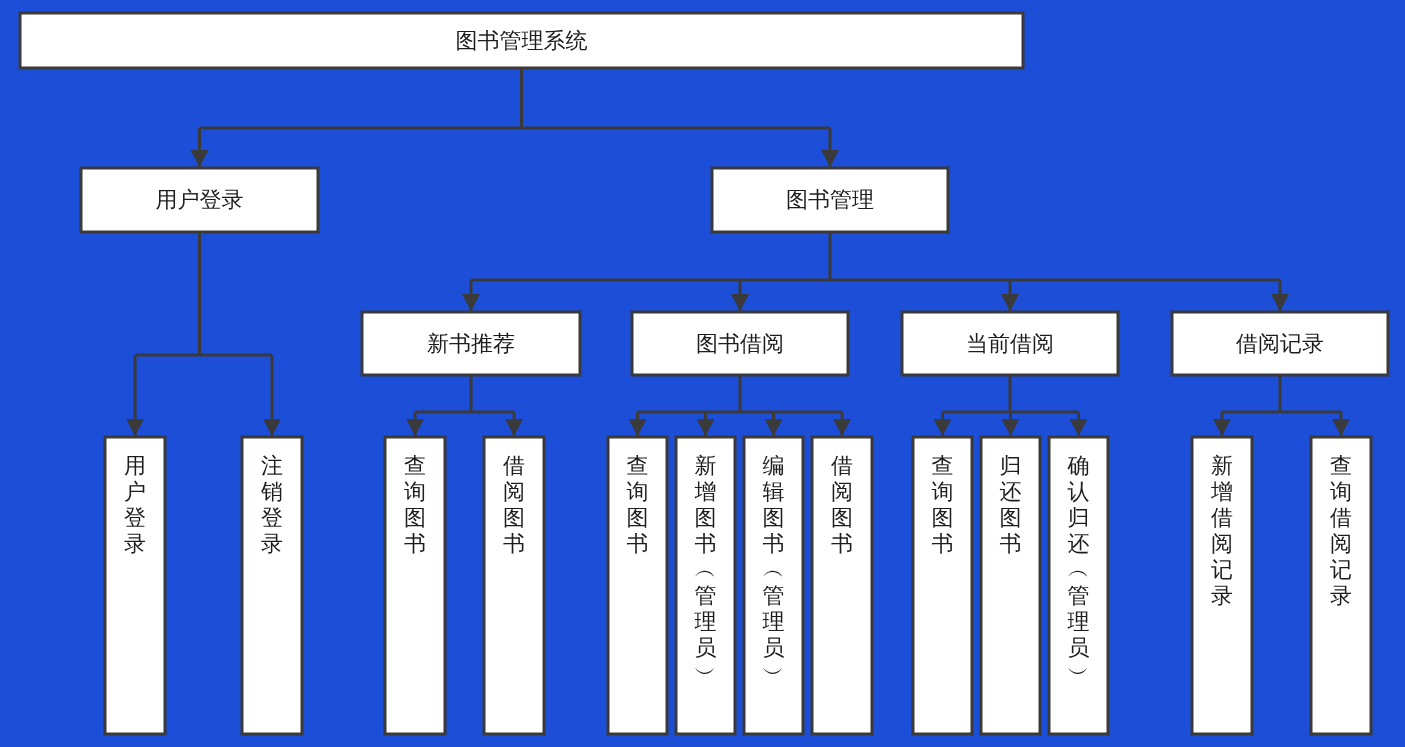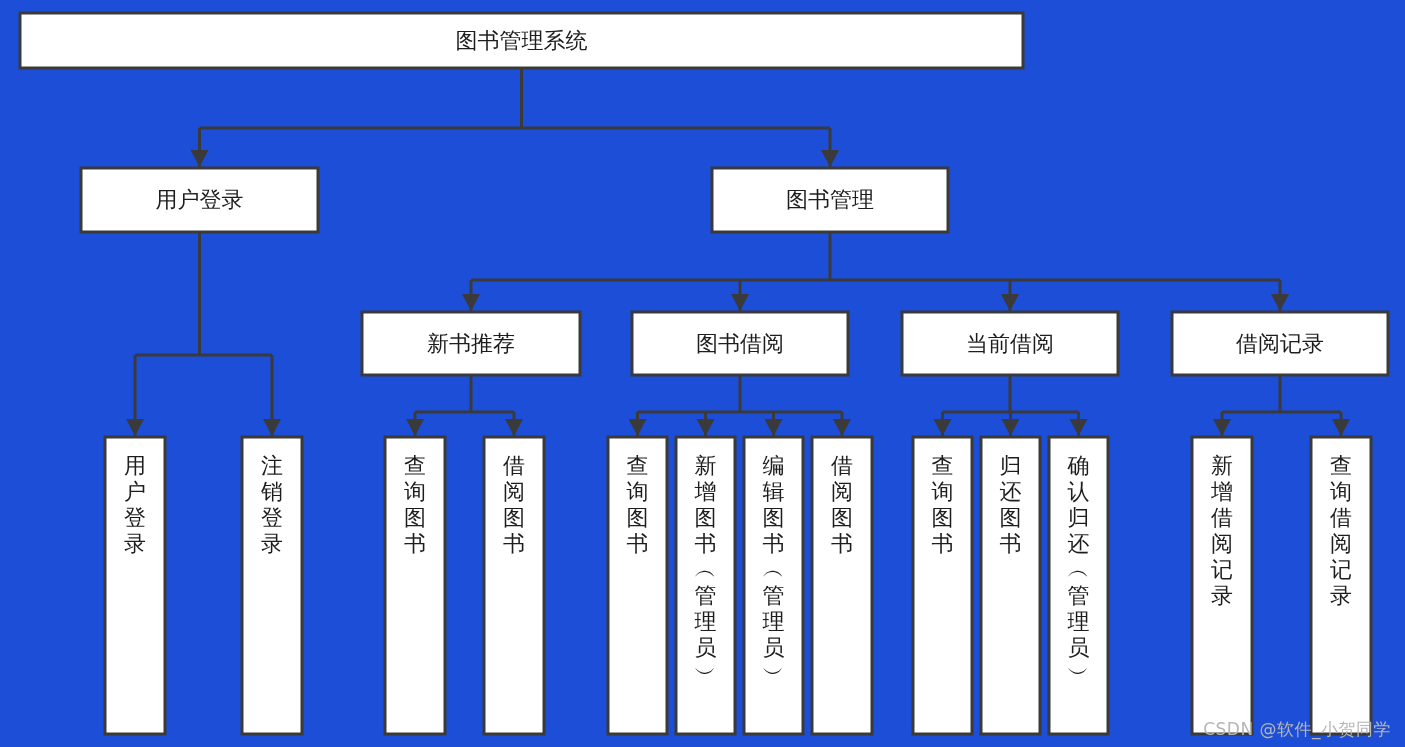--- a/index.html
+++ b/index.html
@@ -216,14 +216,13 @@
           <rect x="1192" y="437" width="60" height="297" class="node-box"></rect>
           <text x="1222" y="473" class="node-label-vertical" font-size="22"><tspan x="1222" dy="0">新</tspan><tspan x="1222" dy="26">增</tspan><tspan x="1222" dy="26">借</tspan><tspan x="1222" dy="26">阅</tspan><tspan x="1222" dy="26">记</tspan><tspan x="1222" dy="26">录</tspan></text>
         </g>
         <g>
           <rect x="1311" y="437" width="60" height="297" class="node-box"></rect>
           <text x="1341" y="473" class="node-label-vertical" font-size="22"><tspan x="1341" dy="0">查</tspan><tspan x="1341" dy="26">询</tspan><tspan x="1341" dy="26">借</tspan><tspan x="1341" dy="26">阅</tspan><tspan x="1341" dy="26">记</tspan><tspan x="1341" dy="26">录</tspan></text>
         </g>
       </g>
   </svg>
 
-  <div class="watermark">CSDN @软件_小贺同学</div>
 </div>
 
 </body></html>

